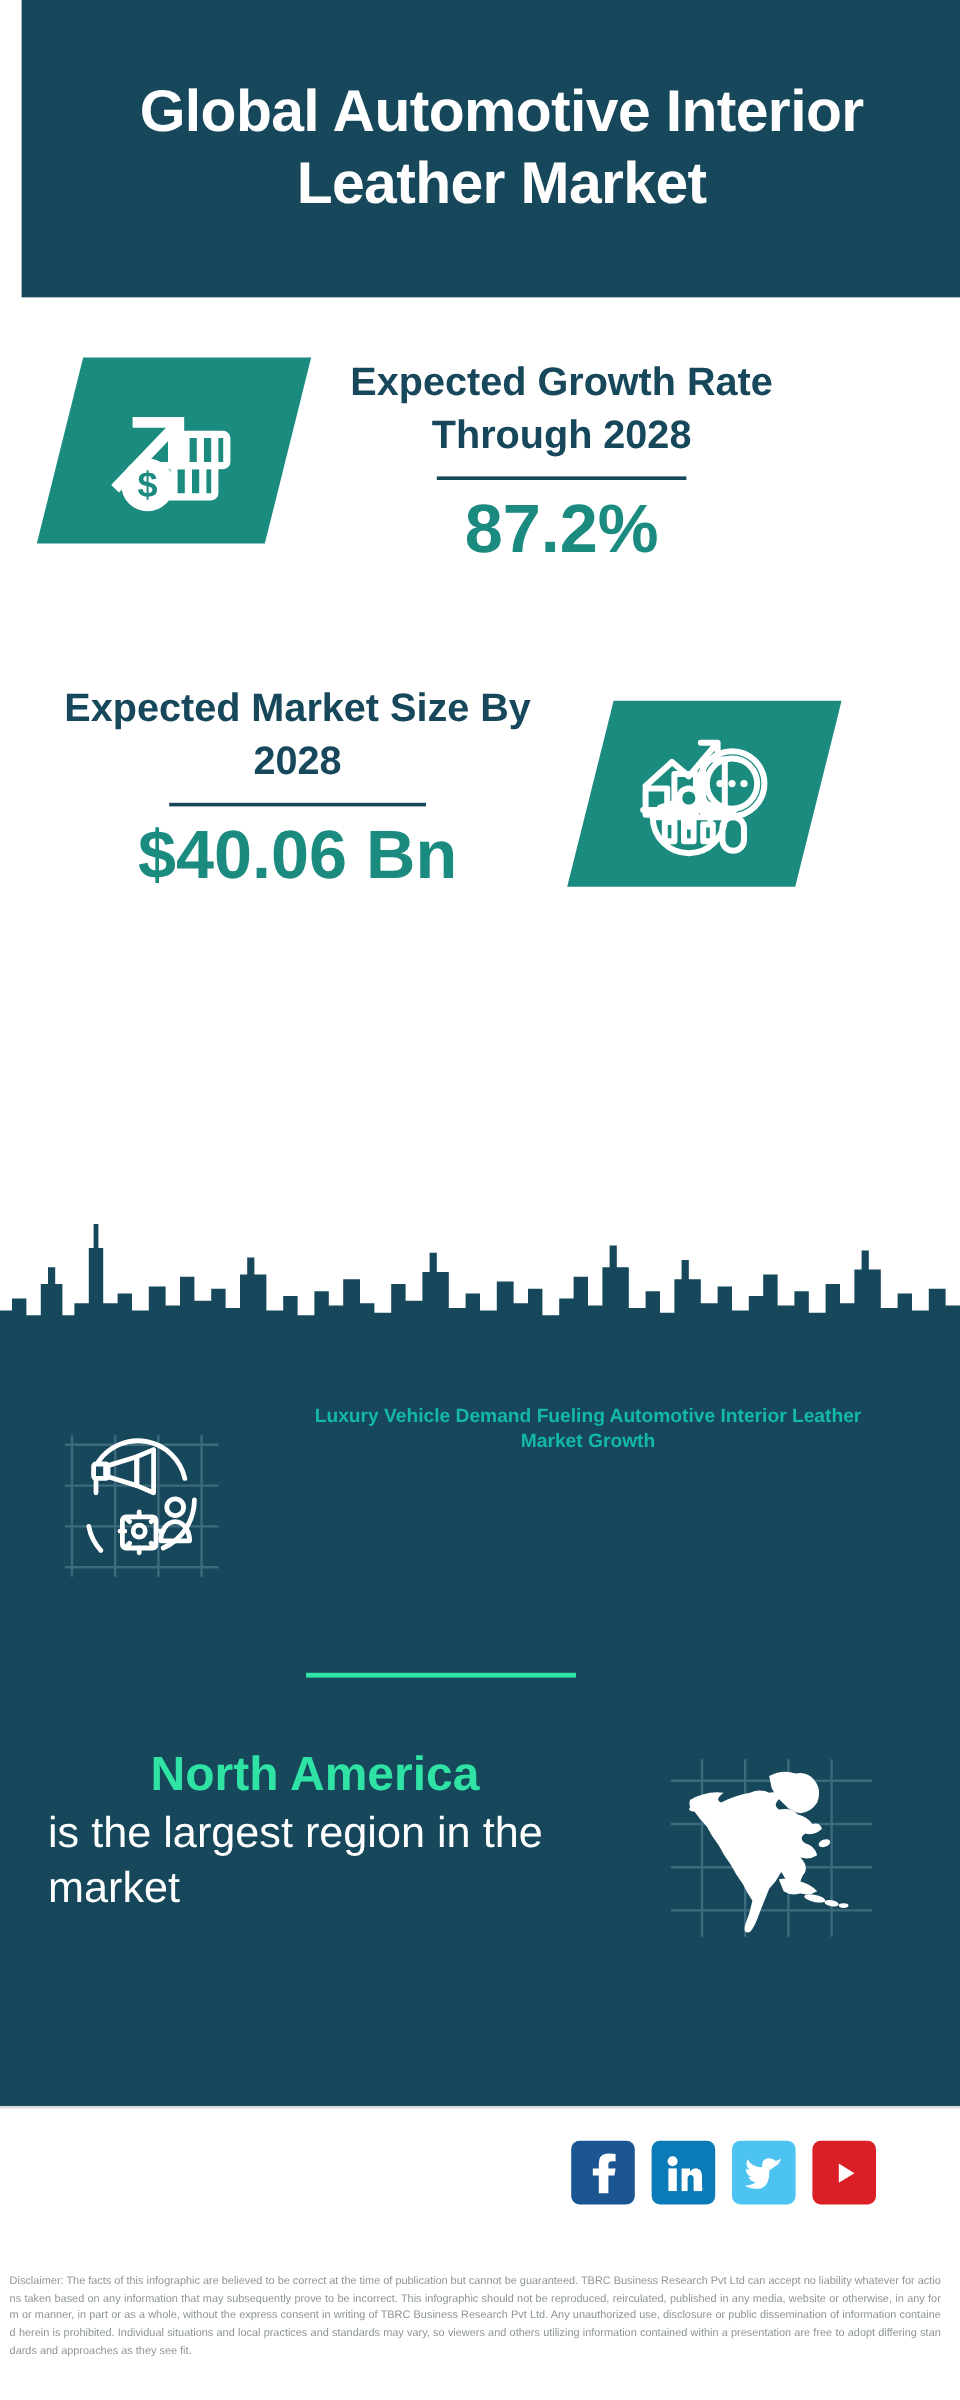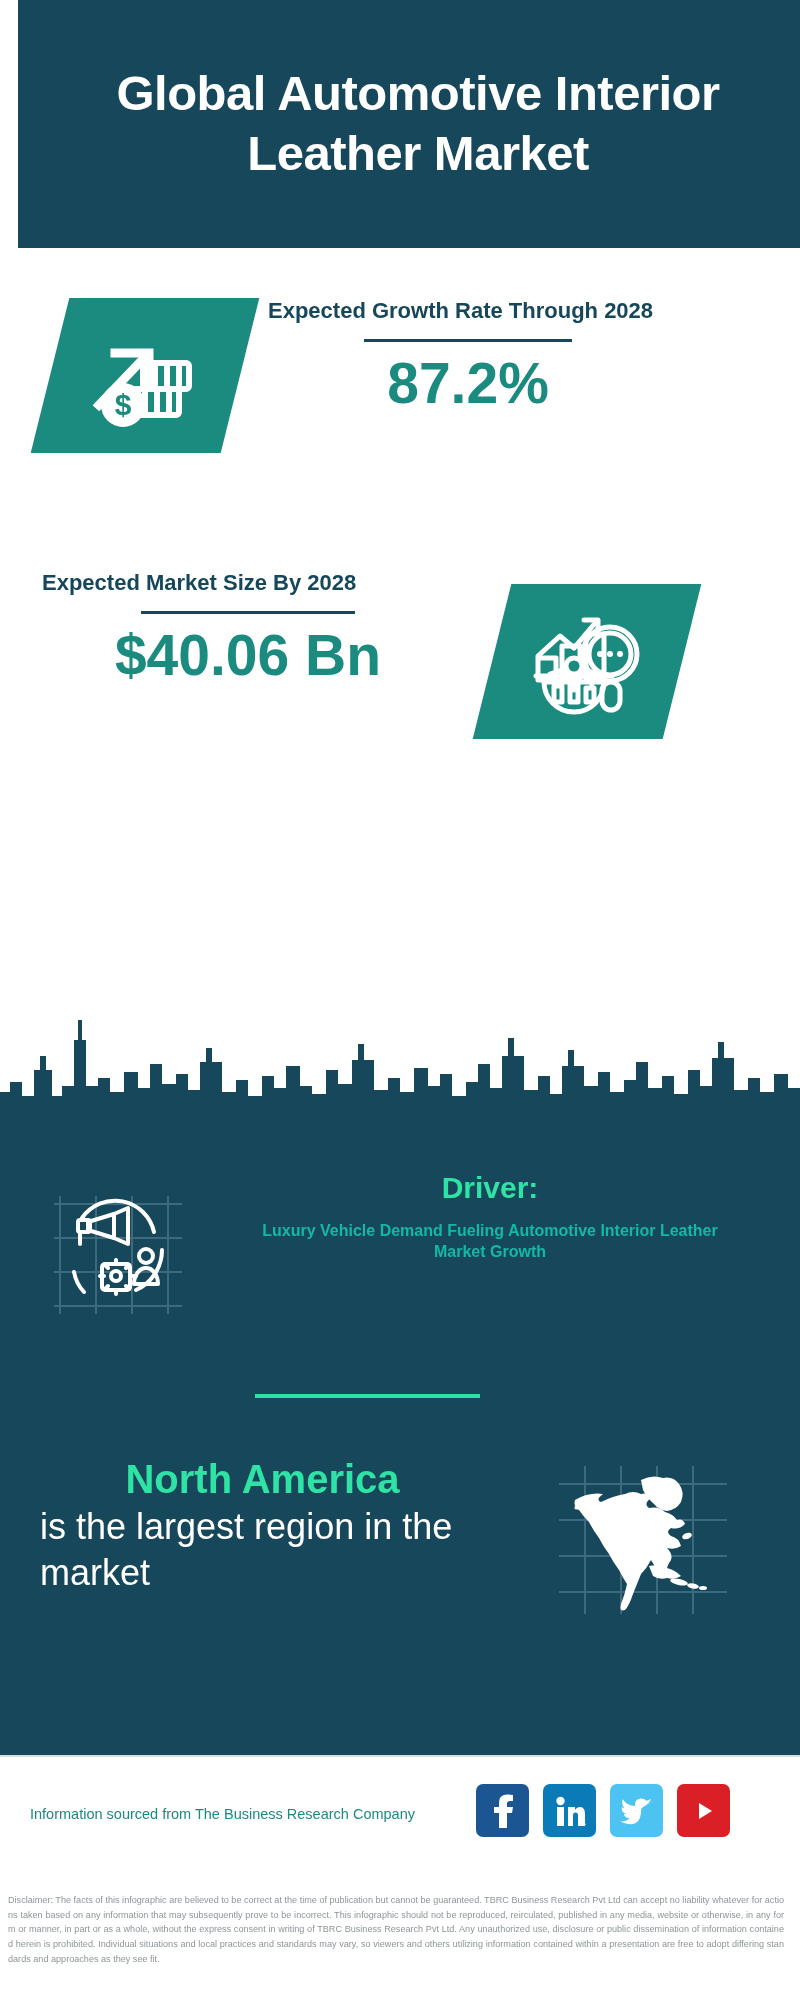--- a/index.html
+++ b/index.html
@@ -45,22 +45,22 @@
     width:100%; height:100%;
     display:flex; align-items:center; justify-content:center;
   }
 
   .tile-growth { left:50px; top:50px; width:190px; height:155px; }
   .tile-size   { left:492px; top:336px; width:190px; height:155px; }
 
   
   .stat { position:absolute; }
   .stat .lbl {
-    color:#16475a; font-size:22px; font-weight:bold; line-height:1.32;
-    text-align:left;
+    color:#16475a; font-size:33px; font-weight:bold; line-height:1.32;
+    text-align:center;
   }
   .stat .rule {
     height:3px; background:#16475a; margin:14px auto 6px auto;
   }
   .stat .val {
     font-size:57px; font-weight:bold; color:#1b8b80; text-align:center;
     line-height:1.25;
   }
 
   .stat-growth { left:268px; top:48px; width:400px; }
@@ -242,21 +242,20 @@
             <circle cx="68" cy="86" r="5"></circle>
             <path d="M68 74 L68 70 M68 100 L68 104 M56 86 L52 86 M84 86 L88 86 M60 78 L57 75 M78 96 L81 99 M78 78 L81 75 M60 96 L57 99"></path>
             <circle cx="98" cy="66" r="7"></circle>
             <path d="M86 94 a12 16 0 0 1 24 0 Z"></path>
           </g>
         </svg>
       </span>
     </div>
 
     <div class="driver-block">
-      <div class="driver-title">Driver:</div>
       <div class="driver-text">Luxury Vehicle Demand Fueling Automotive Interior Leather Market Growth</div>
     </div>
 
     <div class="divider"></div>
 
     <div class="region-block">
       <div class="region-name">North America</div>
       <div class="region-sub">is the largest region in the market</div>
     </div>
 
@@ -277,21 +276,20 @@
             <ellipse cx="132" cy="74" rx="5" ry="3" transform="rotate(-20 132 74)"></ellipse>
             <ellipse cx="26" cy="44" rx="7" ry="3" transform="rotate(-18 26 44)"></ellipse>
           </g>
         </svg>
       </span>
     </div>
   </div>
 
   <div class="footer">
     <div class="src">
-      <div>Information sourced from The Business Research Company</div>
     </div>
     <div class="socials">
       <div class="sbtn s-fb">
         <svg width="24" height="34" viewBox="0 0 24 34">
           <path fill="#ffffff" d="M16 34 L16 19 L21 19 L22 13 L16 13 L16 9.5 Q16 7 19 7 L22 7 L22 1 Q19 0.5 16.5 0.5 Q11 0.5 9 4 Q8 6 8 9.5 L8 13 L3 13 L3 19 L8 19 L8 34 Z"></path>
         </svg>
       </div>
       <div class="sbtn s-li">
         <svg width="32" height="30" viewBox="0 0 32 30">
           <rect x="3" y="11" width="7" height="19" fill="#ffffff"></rect>

